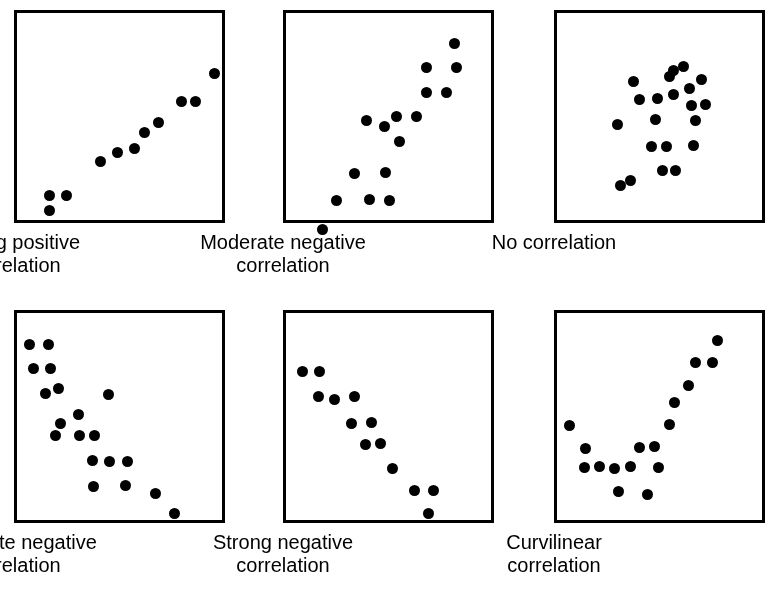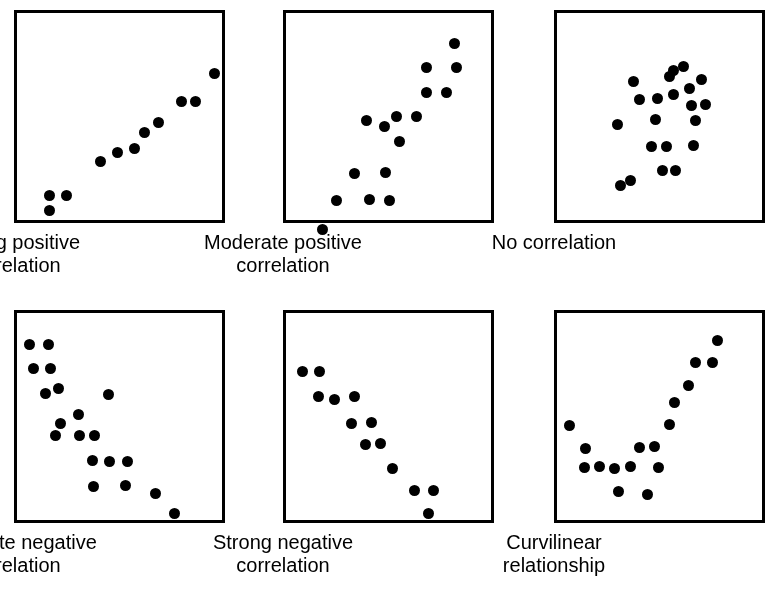--- a/index.html
+++ b/index.html
@@ -99,21 +99,21 @@
         <div class="dot" style="left: 80px; top: 107px;"></div>
         <div class="dot" style="left: 98px; top: 113px;"></div>
         <div class="dot" style="left: 110px; top: 103px;"></div>
         <div class="dot" style="left: 130px; top: 103px;"></div>
         <div class="dot" style="left: 140px; top: 79px;"></div>
         <div class="dot" style="left: 160px; top: 79px;"></div>
         <div class="dot" style="left: 140px; top: 54px;"></div>
         <div class="dot" style="left: 170px; top: 54px;"></div>
         <div class="dot" style="left: 168px; top: 30px;"></div>
       </div>
-    <div class="caption">Moderate positive
+    <div class="caption">Moderate negative
 correlation</div>
   </div>
 
   <div class="panel col3 row1">
     <div class="plot-box">
         <div class="dot" style="left: 63px; top: 172px;"></div>
         <div class="dot" style="left: 105px; top: 157px;"></div>
         <div class="dot" style="left: 116px; top: 57px;"></div>
         <div class="dot" style="left: 76px; top: 68px;"></div>
         <div class="dot" style="left: 112px; top: 63px;"></div>
@@ -197,16 +197,16 @@
         <div class="dot" style="left: 97px; top: 133px;"></div>
         <div class="dot" style="left: 101px; top: 154px;"></div>
         <div class="dot" style="left: 112px; top: 111px;"></div>
         <div class="dot" style="left: 117px; top: 89px;"></div>
         <div class="dot" style="left: 131px; top: 72px;"></div>
         <div class="dot" style="left: 138px; top: 49px;"></div>
         <div class="dot" style="left: 155px; top: 49px;"></div>
         <div class="dot" style="left: 160px; top: 27px;"></div>
       </div>
     <div class="caption">Curvilinear
-relationship</div>
+correlation</div>
   </div>
 
 </div>
 
 </body></html>

